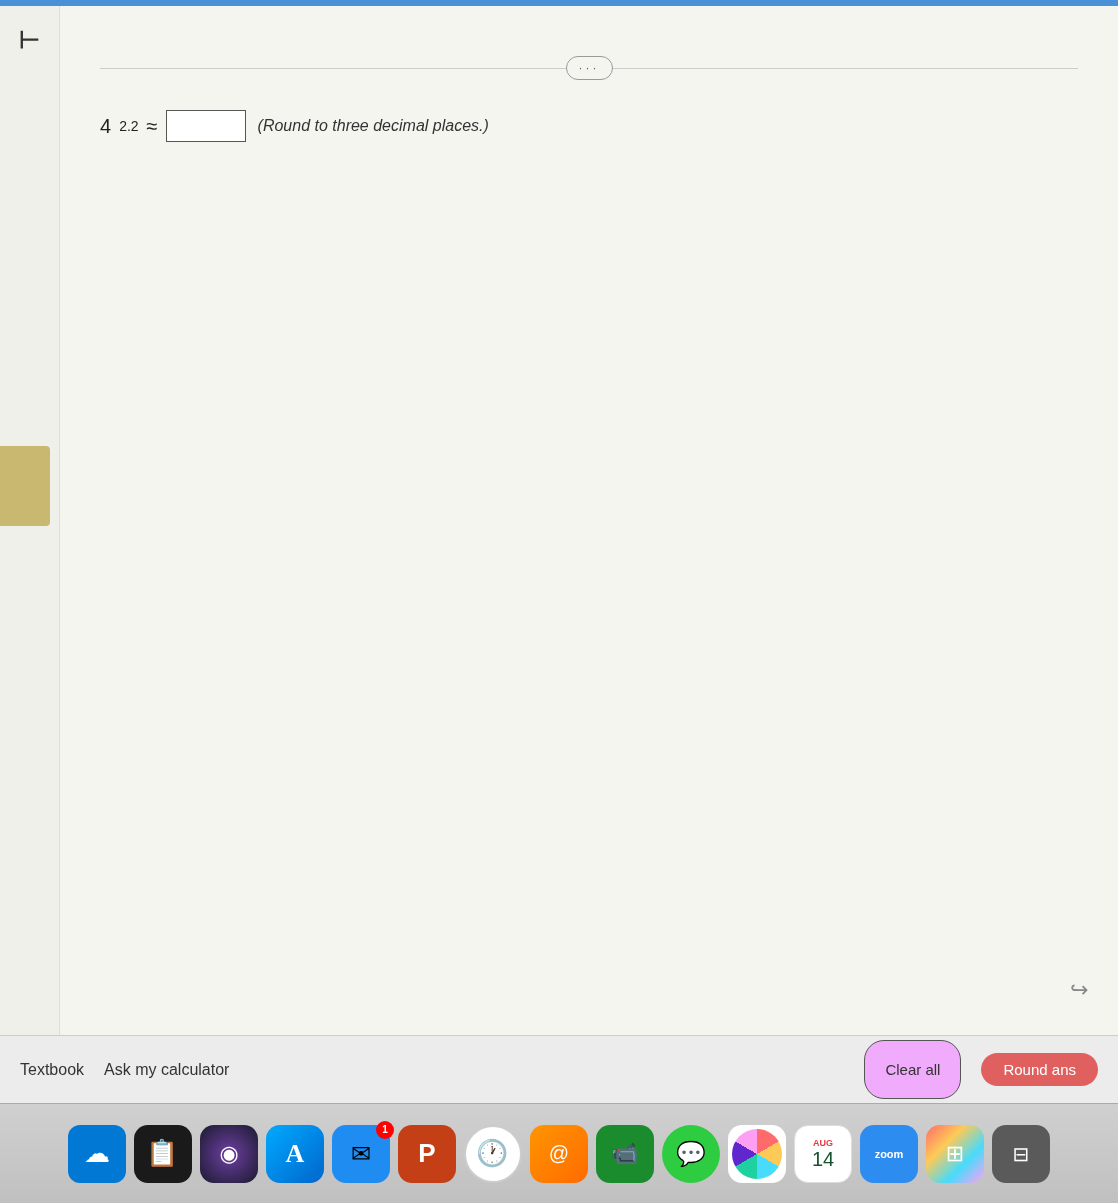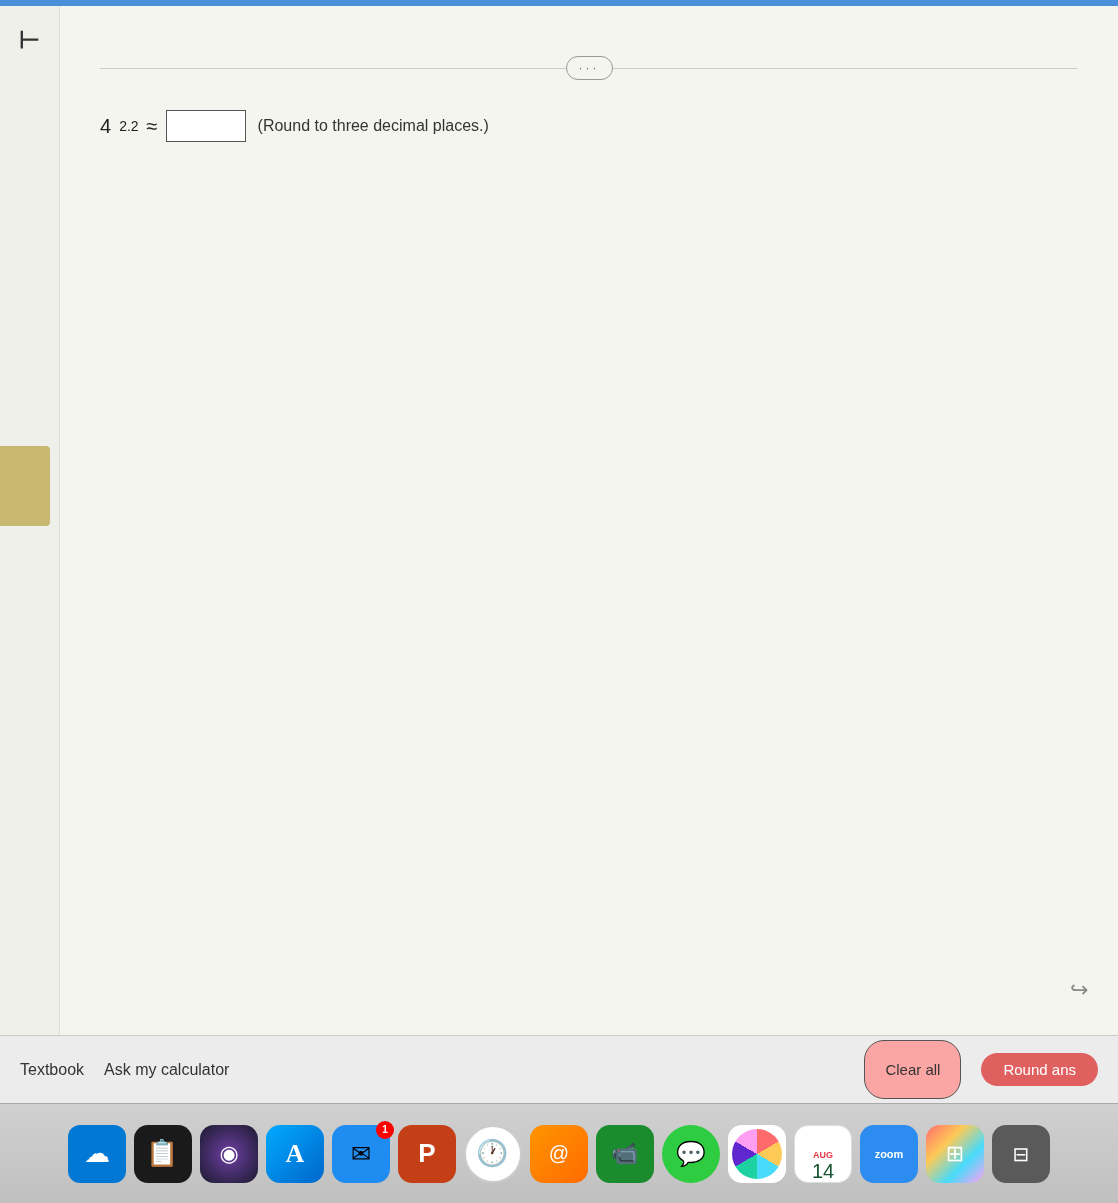--- a/index.html
+++ b/index.html
@@ -130,20 +130,21 @@
       background: white;
       font-size: 16px;
       padding: 2px 6px;
       outline: none;
     }
 
     .round-instruction {
       font-size: 16px;
       color: #333;
       margin-left: 4px;
+      font-style: italic;
     }
 
     
     .icon-area {
       position: absolute;
       right: 30px;
       bottom: 200px;
     }
 
     .undo-icon {
@@ -177,21 +178,21 @@
     }
 
     .toolbar-spacer {
       flex: 1;
     }
 
     .clear-all-btn {
       padding: 20px 20px;
       border: 1.5px solid #555;
       border-radius: 20px;
-      background: #fca5a5;
+      background: #f0abfc;
       font-size: 15px;
       color: #333;
       cursor: pointer;
       font-weight: 400;
     }
 
     .check-ans-btn {
       padding: 8px 22px;
       border: none;
       border-radius: 20px;
@@ -370,21 +371,21 @@
   </div>
 
   <div class="dock-item" style="background:#2ecc40;border-radius:50%;">
     <span style="font-size:24px;color:white;">💬</span>
   </div>
 
   <div class="dock-item" style="background:white;border-radius:14px;overflow:hidden;">
     <div class="photos-icon"></div>
   </div>
 
-  <div class="dock-item calendar-dock dock-item-calendar" style="display:flex;flex-direction:column;justify-content:flex-end;align-items:center;background:white;border-radius:14px;border:1px solid #ddd;">
+  <div class="dock-item calendar-dock dock-item-calendar" style="display:flex;flex-direction:column;justify-content:center;align-items:center;background:white;border-radius:14px;border:1px solid #ddd;">
     <span class="calendar-month">AUG</span>
     <span class="calendar-day">14</span>
   </div>
 
   <div class="dock-item" style="background:#2d8cf0;border-radius:14px;font-size:11px;font-weight:bold;color:white;align-items:center;">
     <span>zoom</span>
   </div>
 
   <div class="dock-item" style="background:linear-gradient(135deg,#ff6b6b,#feca57,#48dbfb,#ff9ff3);border-radius:14px;">
     <span style="font-size:22px;color:white;">⊞</span>

